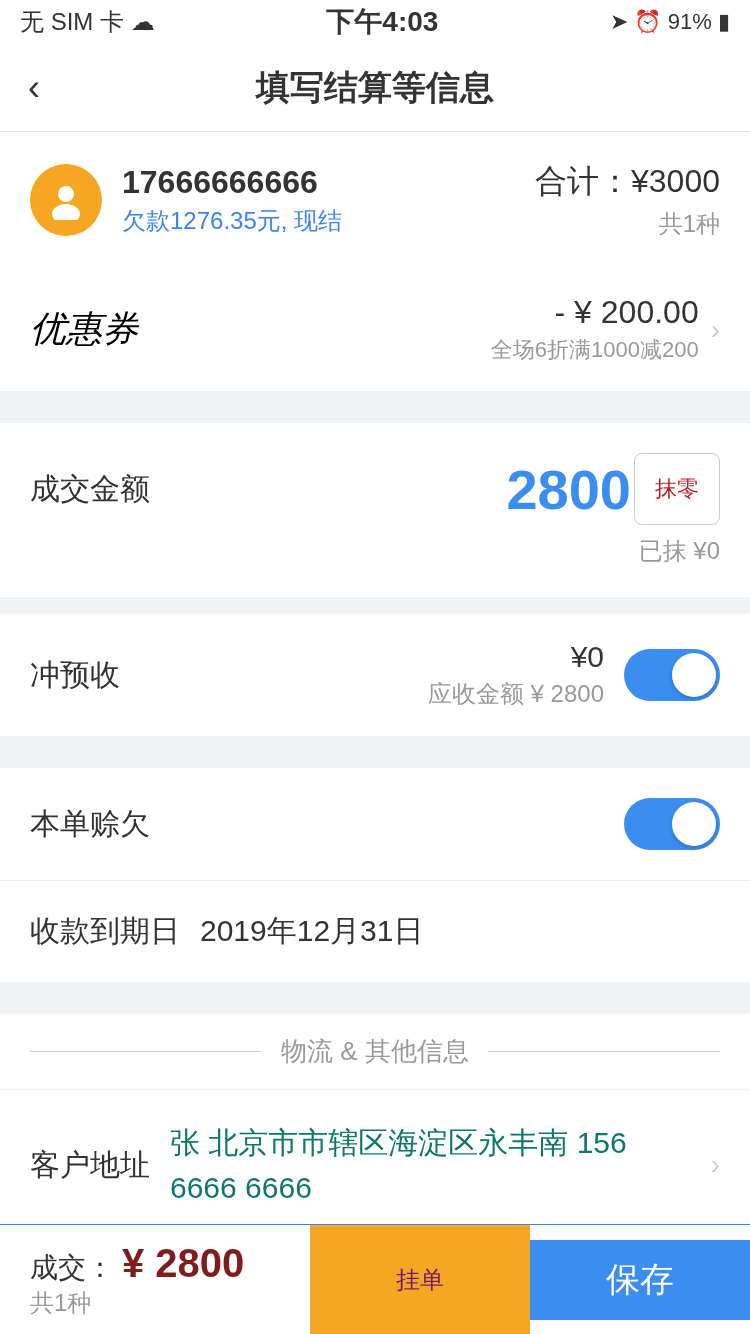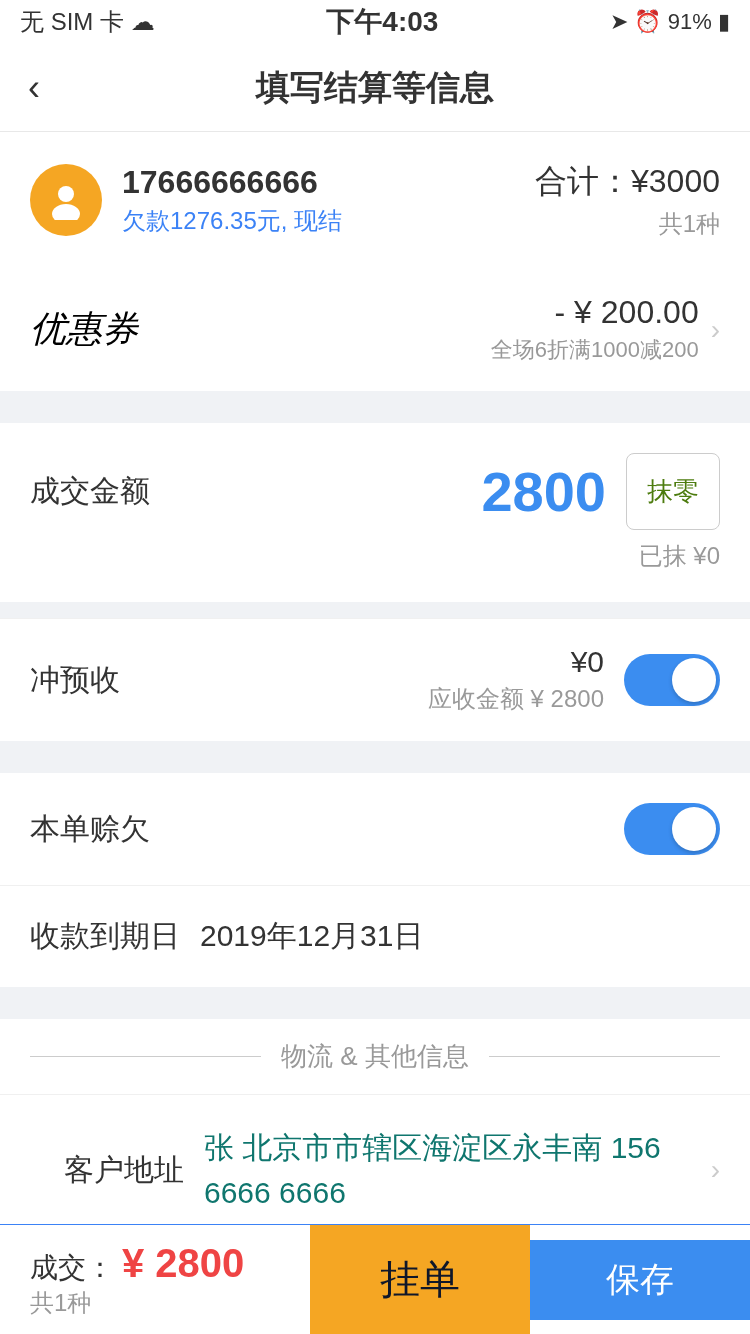--- a/index.html
+++ b/index.html
@@ -119,33 +119,33 @@
     .amount-row {
       display: flex;
       align-items: center;
       justify-content: space-between;
       margin-bottom: 10px;
     }
     .amount-label { font-size: 30px; color: #333; }
     .amount-value-container {
       display: flex;
       align-items: center;
-      gap: 20px;
+      gap: 3px;
     }
     .amount-value {
       font-size: 56px;
       color: #3b8df0;
       font-weight: 600;
     }
     .round-btn {
       border: 1px solid #ccc;
       border-radius: 8px;
       padding: 20px 20px;
-      font-size: 26px;
-      color: #4d7c0f;
+      font-size: 22px;
+      color: #b91c1c;
       background: #fff;
       cursor: pointer;
     }
     .amount-sub {
       font-size: 24px;
       color: #999;
       text-align: right;
     }
 
     
@@ -227,21 +227,21 @@
     }
 
     
     .address-row {
       display: flex;
       align-items: center;
       padding: 30px;
       background: #fff;
       border-top: 1px solid #f0f0f0;
     }
-    .address-label { font-size: 30px; color: #333; min-width: 120px; margin-right: 20px; margin-left: 34px; }
+    .address-label { font-size: 30px; color: #333; min-width: 120px; margin-right: 20px; }
     .address-value { font-size: 30px; color: #0f766e; flex: 1; line-height: 1.5; }
 
     
     .bottom-bar {
       position: fixed;
       bottom: 0;
       left: 0;
       width: 750px;
       height: 110px;
       display: flex;
@@ -252,31 +252,31 @@
     .bottom-summary {
       flex: 1;
       padding: 0 30px;
     }
     .bottom-deal-row {
       display: flex;
       align-items: baseline;
       gap: 8px;
     }
     .bottom-deal-label { font-size: 28px; color: #333; }
-    .bottom-deal-amount { font-size: 40px; color: #ef4444; font-weight: 600; text-align: right; }
+    .bottom-deal-amount { font-size: 40px; color: #7f1d1d; font-weight: 600; text-align: right; }
     .bottom-deal-count { font-size: 24px; color: #999; }
     .btn-hang {
       width: 220px;
       height: 110px;
       background: #f5a623;
       display: flex;
       align-items: center;
       justify-content: center;
-      font-size: 40px;
-      color: #0f172a;
+      font-size: 24px;
+      color: #701a75;
       font-weight: 500;
       cursor: pointer;
     }
     .btn-save {
       width: 220px;
       height: 80px;
       background: #3b8df0;
       display: flex;
       align-items: center;
       justify-content: center;

